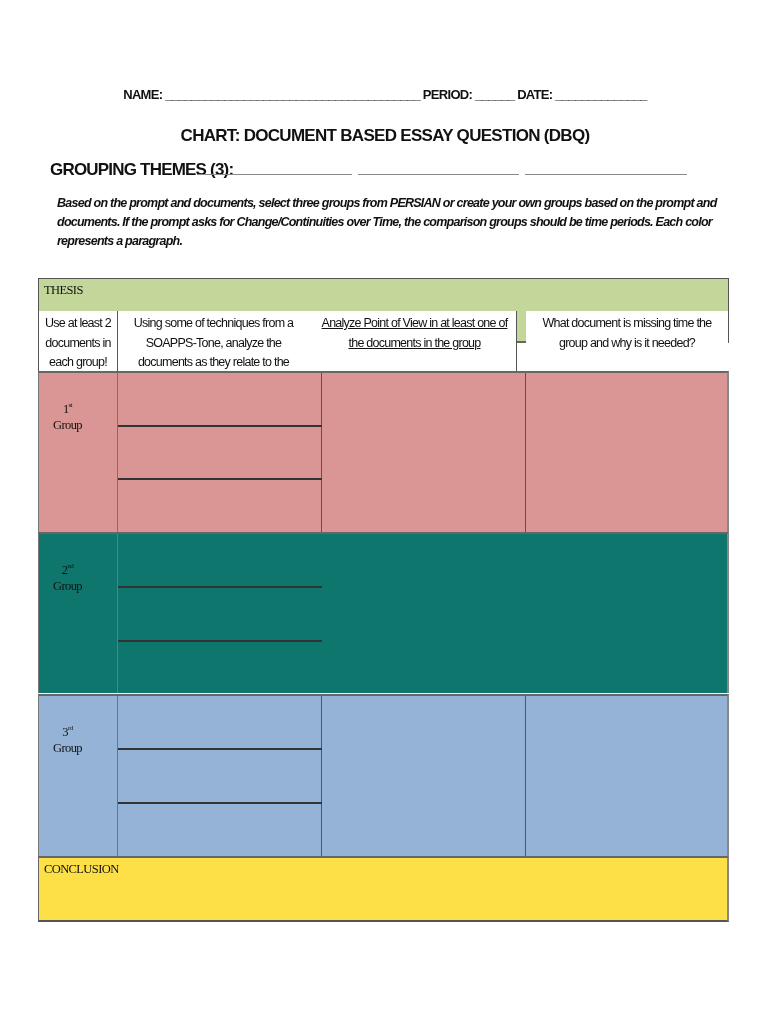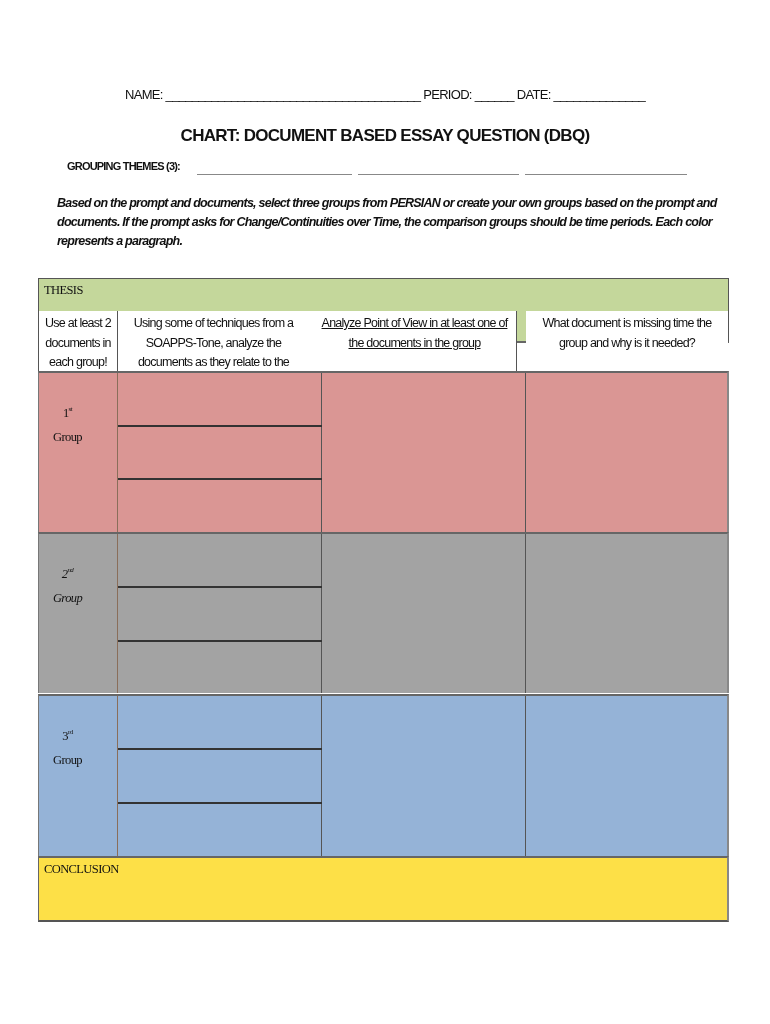--- a/index.html
+++ b/index.html
@@ -1,38 +1,38 @@
 <!DOCTYPE html>
 <html><head>
 <meta charset="utf-8">
 <style>
   html, body { margin: 0; padding: 0; background: #ffffff; }
   body { width: 770px; height: 1024px; position: relative; overflow: hidden; font-family: "Liberation Sans", sans-serif; color: #111; }
   .abs { position: absolute; }
 
-  .name-line { left: 0; width: 770px; top: 87px; text-align: center; font-size: 13px; font-weight: normal; letter-spacing: -0.7px; white-space: pre; }
+  .name-line { left: 0; width: 770px; top: 87px; text-align: center; font-size: 13px; font-weight: bold; letter-spacing: -0.7px; white-space: pre; }
   .chart-title { left: 0; width: 770px; top: 126px; text-align: center; font-size: 17px; font-weight: bold; letter-spacing: -0.7px; }
-  .themes { left: 67px; top: 160px; font-size: 11px; font-weight: bold; letter-spacing: -0.8px; }
+  .themes { left: 50px; top: 160px; font-size: 17px; font-weight: bold; letter-spacing: -0.8px; }
   .theme-line { top: 174px; height: 0; border-top: 1px solid #888; }
   .instructions { left: 57px; top: 194px; width: 670px; font-size: 12.5px; font-style: italic; font-weight: bold; letter-spacing: -0.75px; line-height: 19px; }
 
   .thesis { left: 38px; top: 246px; width: 691px; height: 65px; background: #c4d79b; border: 1px solid #555; box-sizing: border-box; border-bottom: 2px solid #666; margin-top: 32px; }
   .thesis-label, .concl-label { font-family: "Liberation Serif", serif; font-size: 12.5px; letter-spacing: -0.6px; position: absolute; left: 5px; top: 4px; }
 
   .hdr { top: 311px; height: 61px; background: #fff; border-right: 1px solid #555; box-sizing: border-box; text-align: center; font-size: 12.5px; letter-spacing: -0.75px; line-height: 19.5px; padding-top: 3px; }
   .hdr-row { left: 38px; top: 311px; width: 591px; height: 61px; border-left: 1px solid #555; border-right: 1px solid #777; box-sizing: border-box; }
 
   .grp { left: 38px; width: 691px; height: 161px; box-sizing: border-box; border-top: 2px solid #666; border-left: 1px solid #777; border-right: 2px solid #888; }
   .col { position: absolute; top: 0; bottom: 0; border-right: 1px solid #555; box-sizing: border-box; }
   .c1 { left: 0; width: 79px; border-right-color: #8a6e5a; }
   .c2 { left: 79px; width: 204px; }
   .c3 { left: 283px; width: 204px; }
   .c4 { left: 487px; width: 202px; border-right: none; }
   .sub { position: absolute; left: 79px; width: 204px; height: 0; border-top: 2px solid #333; }
-  .grp-label { position: absolute; left: 0; width: 57px; top: 24px; text-align: center; font-family: "Liberation Serif", serif; font-size: 12.5px; letter-spacing: -0.6px; line-height: 24px; }
+  .grp-label { position: absolute; left: 0; width: 57px; top: 24px; text-align: center; font-family: "Liberation Serif", serif; font-size: 12.5px; letter-spacing: -0.6px; line-height: 16px; }
   .grp-label sup { font-size: 7px; vertical-align: 6px; }
 
   .conclusion { left: 38px; top: 856px; width: 691px; height: 66px; background: #fde047; border-top: 2px solid #666; border-left: 1px solid #666; border-right: 2px solid #888; border-bottom: 2px solid #555; box-sizing: border-box; }
 </style>
 </head>
 <body>
 
 <div class="abs name-line"><span>NAME:</span> <span>_______________________________________</span> <span>PERIOD:</span> <span>______</span> <span>DATE:</span> <span>______________</span></div>
 
 <div class="abs chart-title">CHART: DOCUMENT BASED ESSAY QUESTION (DBQ)</div>
@@ -58,21 +58,21 @@
 <div class="abs grp" style="top:371px;background:#da9694;">
   <div class="col c1"></div>
   <div class="grp-label"><span>1</span><sup>st</sup><br><span>Group</span></div>
   <div class="col c2"></div>
   <div class="sub" style="top:52px;"></div>
   <div class="sub" style="top:105px;"></div>
   <div class="col c3"></div>
   <div class="col c4"></div>
 </div>
 
-<div class="abs grp" style="top:532px;background:#a3a3a3;font-style:italic;">
+<div class="abs grp" style="top:532px;background:#0f766e;">
   <div class="col c1"></div>
   <div class="grp-label"><span>2</span><sup>nd</sup><br><span>Group</span></div>
   <div class="col c2"></div>
   <div class="sub" style="top:52px;"></div>
   <div class="sub" style="top:106px;"></div>
   <div class="col c3"></div>
   <div class="col c4"></div>
 </div>
 
 <div class="abs grp" style="top:694px;height:162px;background:#95b3d7;">

